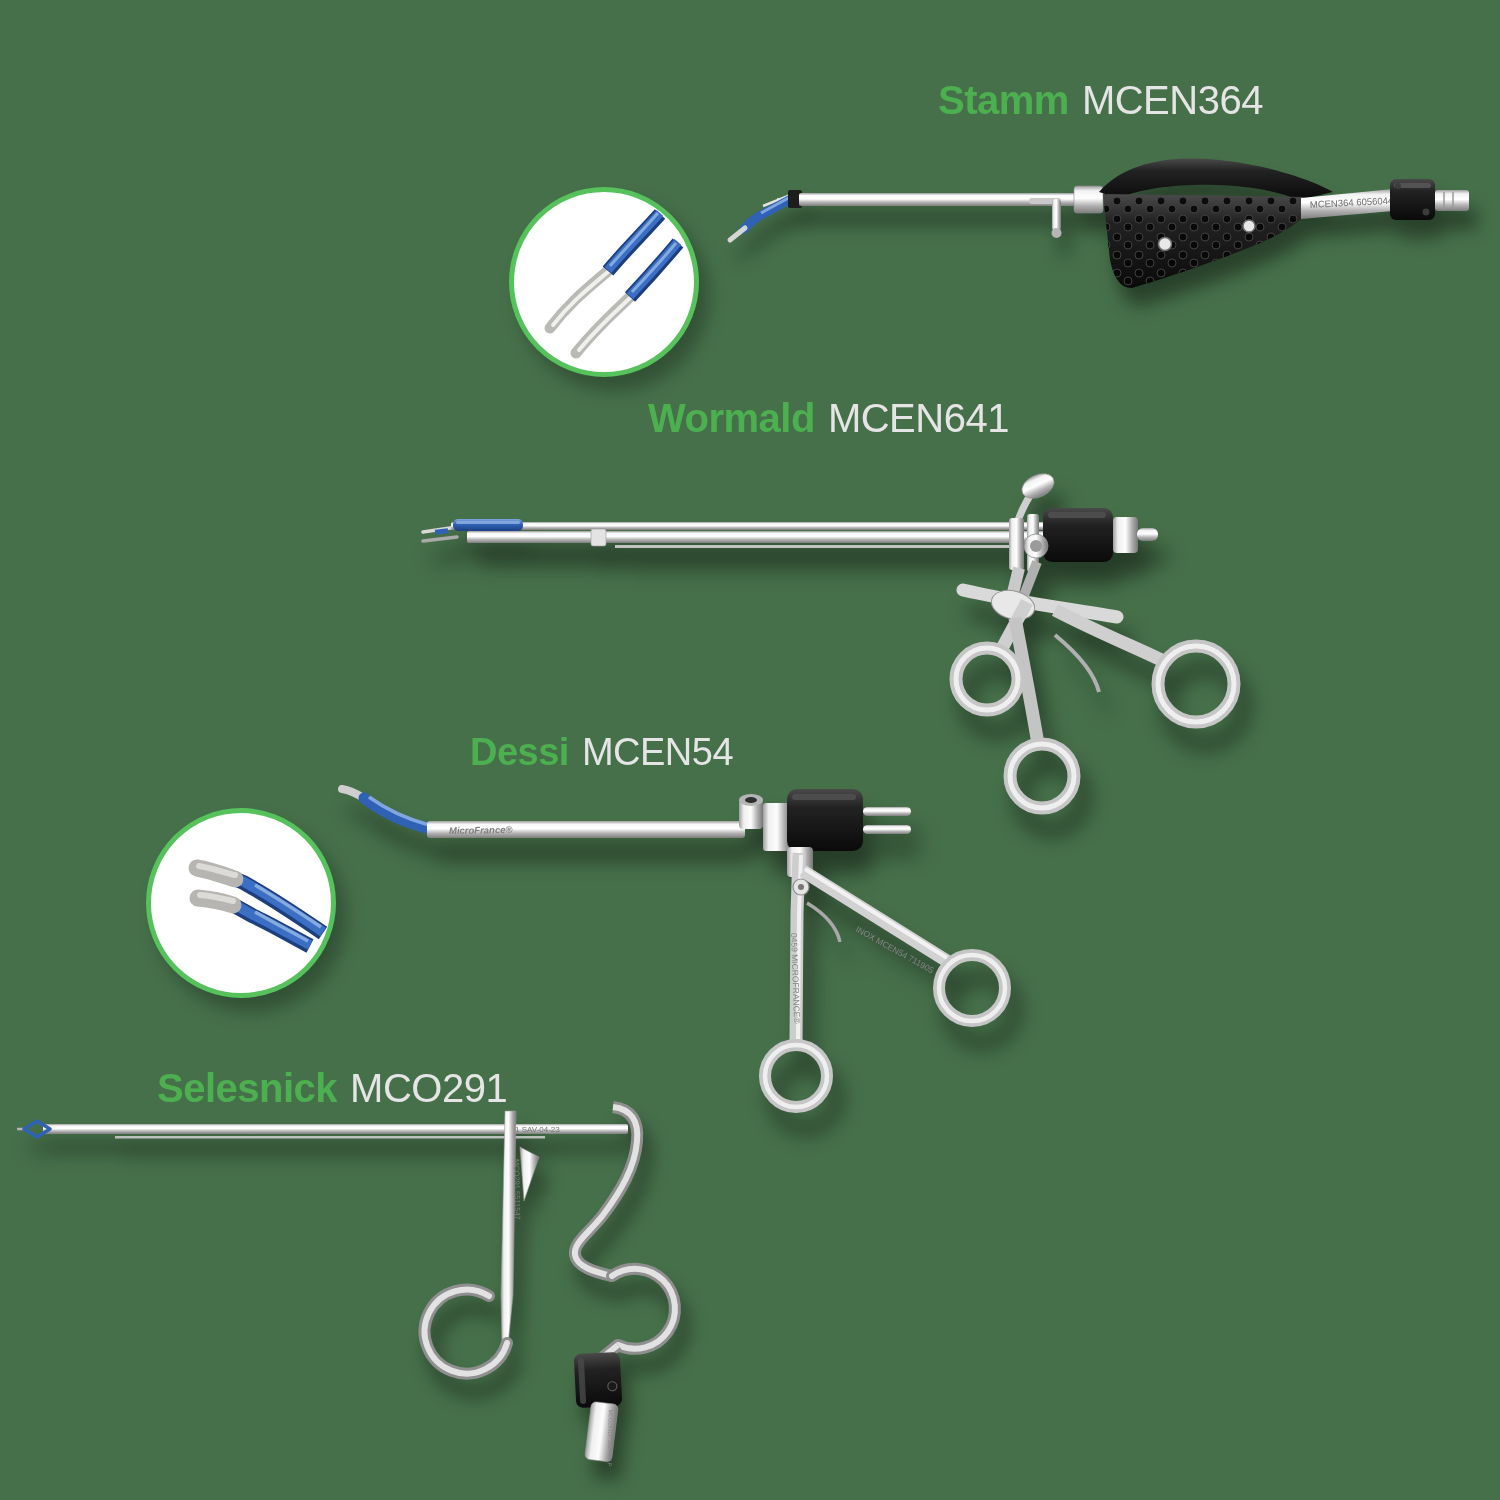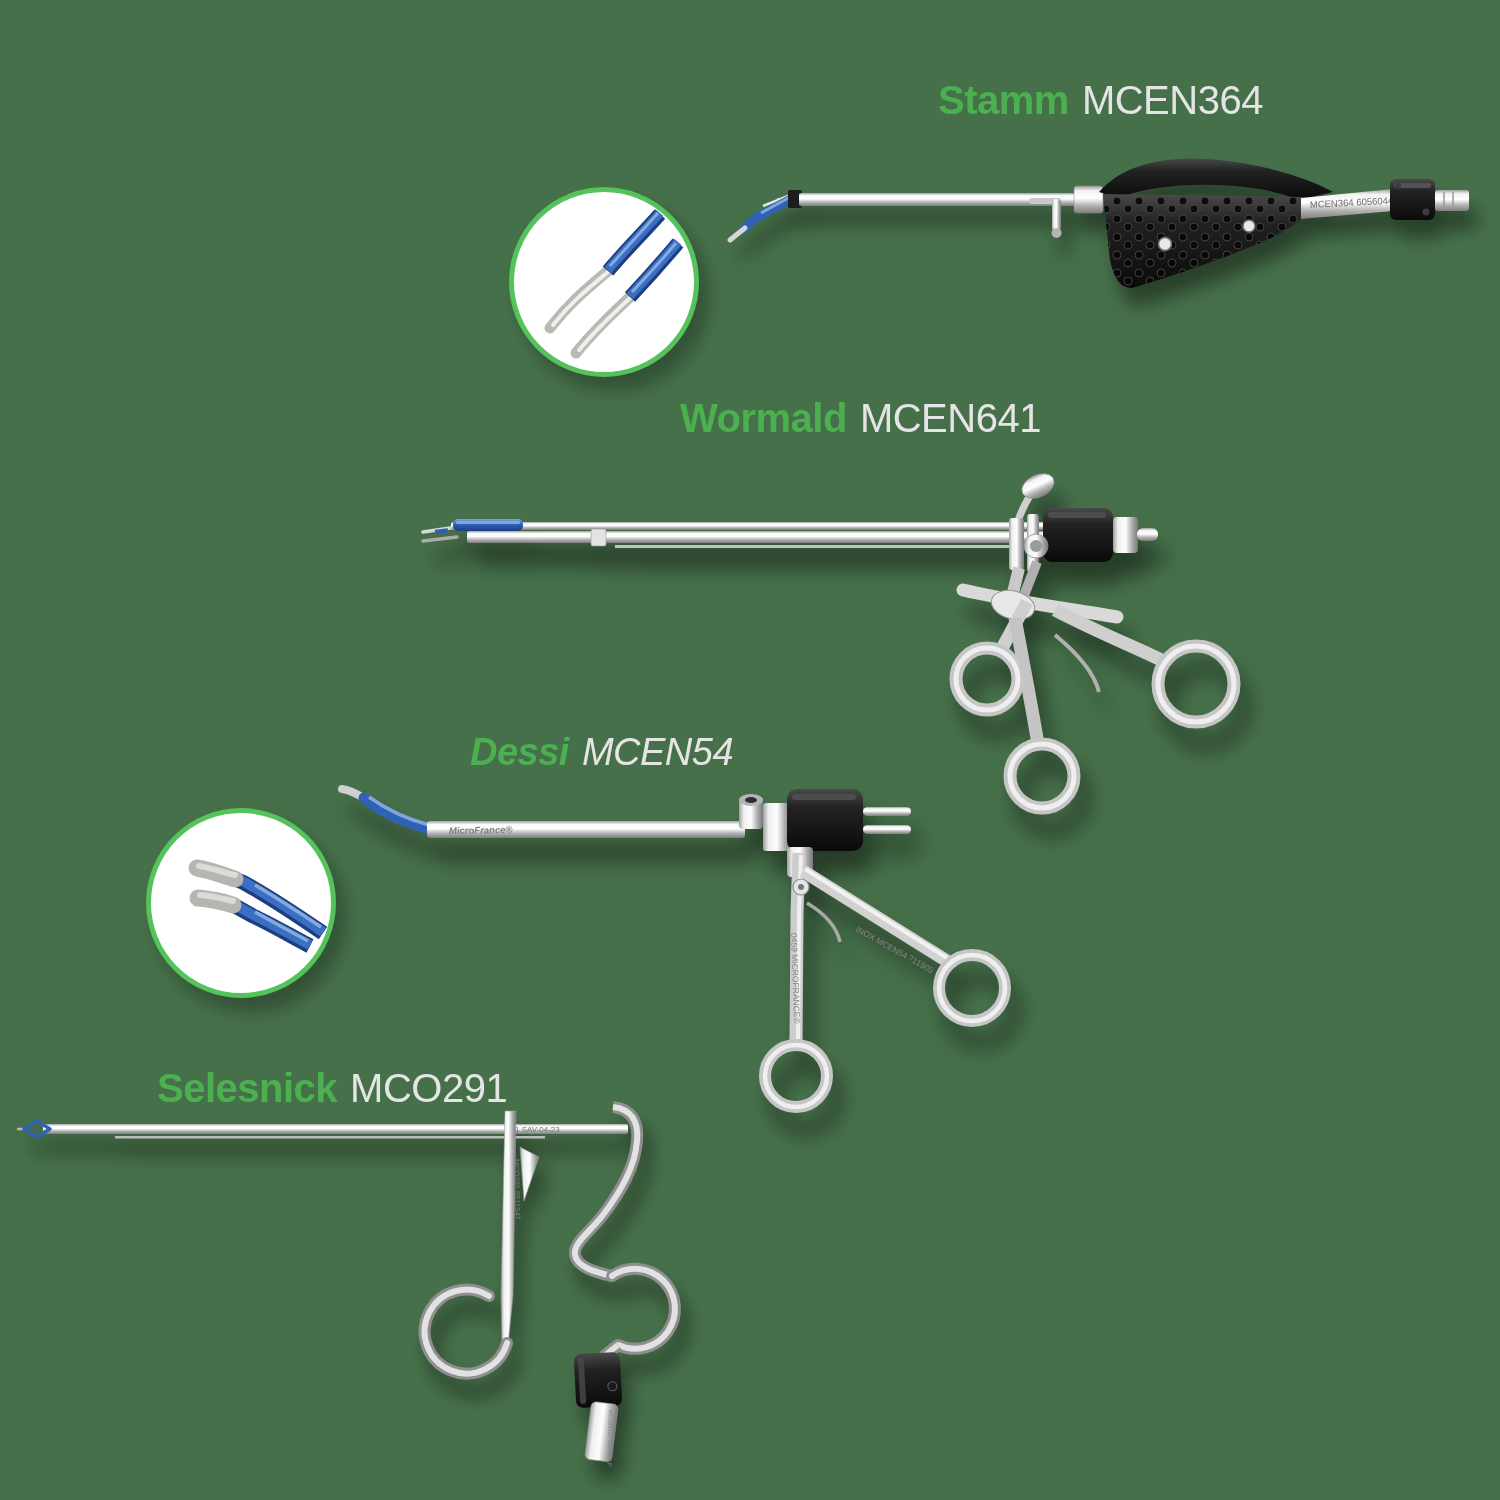--- a/index.html
+++ b/index.html
@@ -55,24 +55,24 @@
       <pattern id="dots" width="22" height="18" patternUnits="userSpaceOnUse">
         <circle cx="6" cy="5" r="4" fill="#060606" stroke="#454545" stroke-width="1"></circle>
         <circle cx="17" cy="13" r="4" fill="#060606" stroke="#454545" stroke-width="1"></circle>
       </pattern>
     </defs>
   </svg>
 
   <div class="product-label" style="left:938px;top:78px;">
     <span class="name">Stamm</span><span class="code">MCEN364</span>
   </div>
-  <div class="product-label" style="left:648px;top:396px;margin-left:32px;">
+  <div class="product-label" style="left:648px;top:396px;">
     <span class="name">Wormald</span><span class="code">MCEN641</span>
   </div>
-  <div class="product-label" style="left:470px;top:731px;font-size:38px;font-style:italic;">
+  <div class="product-label" style="left:470px;top:731px;font-size:38px;">
     <span class="name">Dessi</span><span class="code">MCEN54</span>
   </div>
   <div class="product-label" style="left:157px;top:1066px;">
     <span class="name">Selesnick</span><span class="code">MCO291</span>
   </div>
 
   <svg class="inst shadow-med" style="left:693px;top:142px;" width="800" height="175" viewBox="0 0 800 175">
 
     <rect x="84" y="56" width="20" height="6" fill="#cfcfcf"></rect>
 

